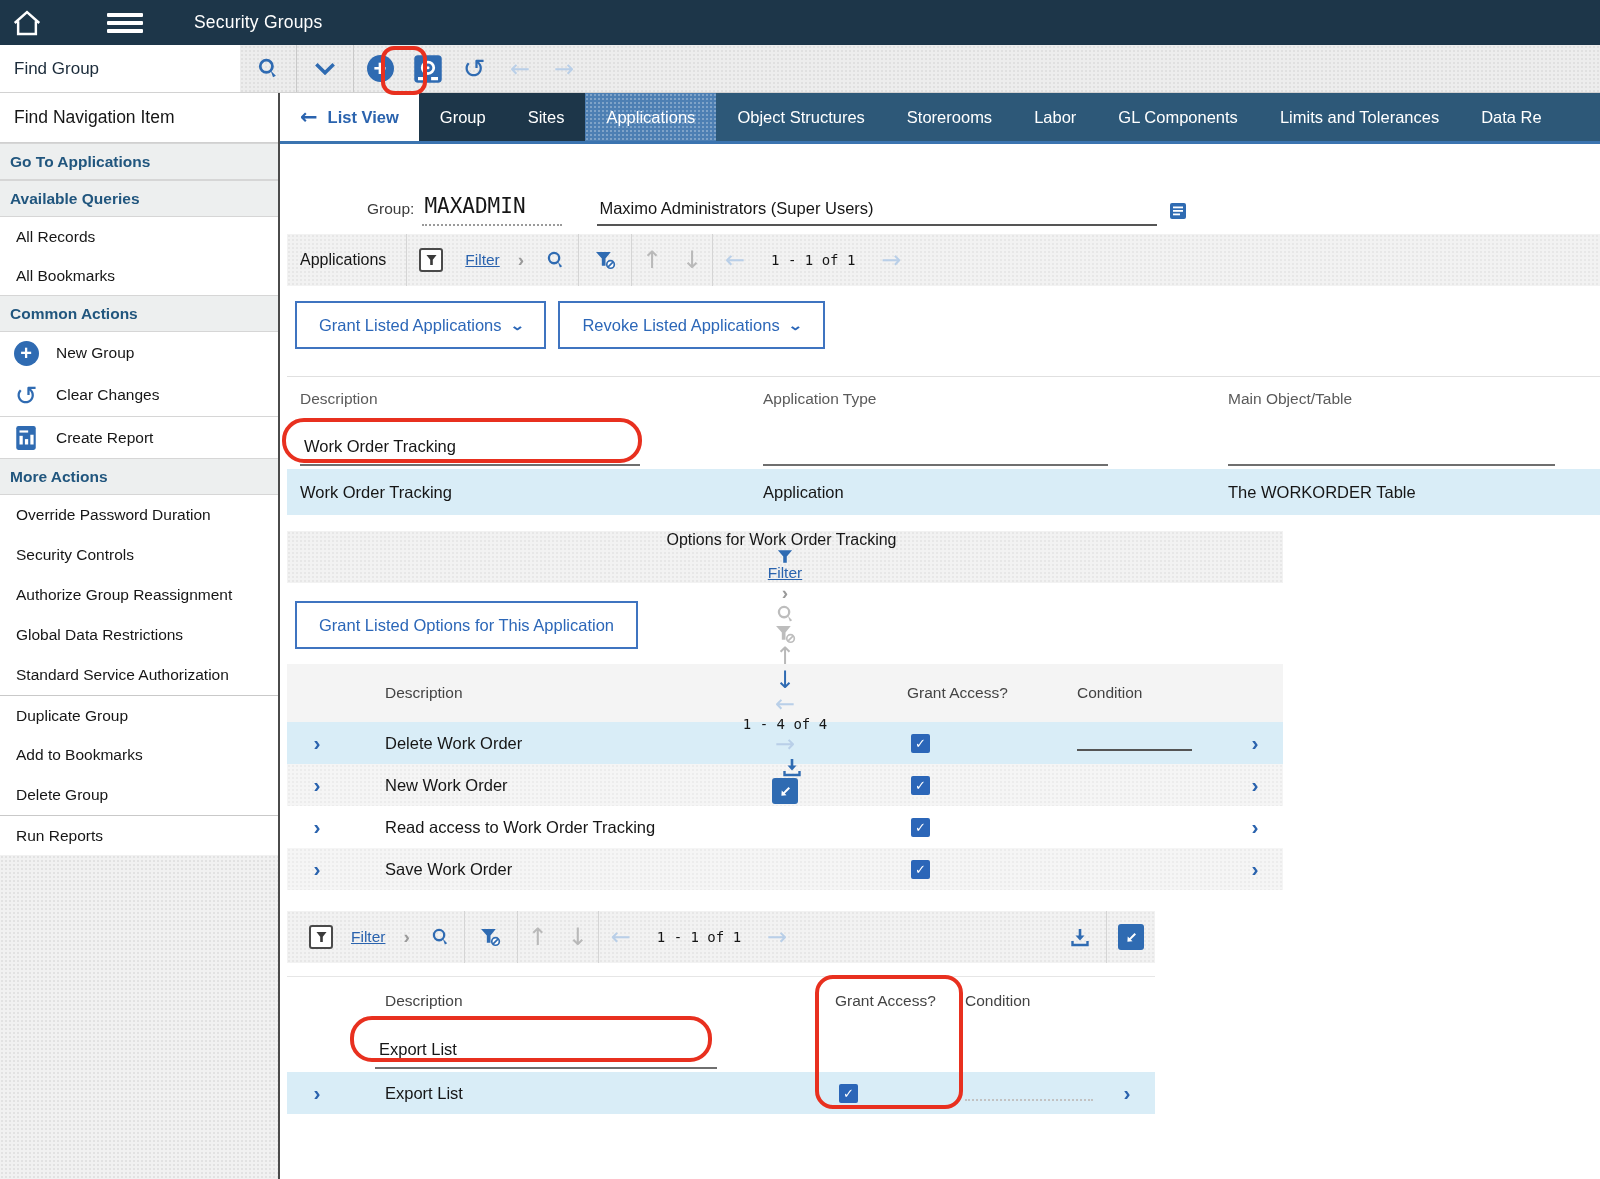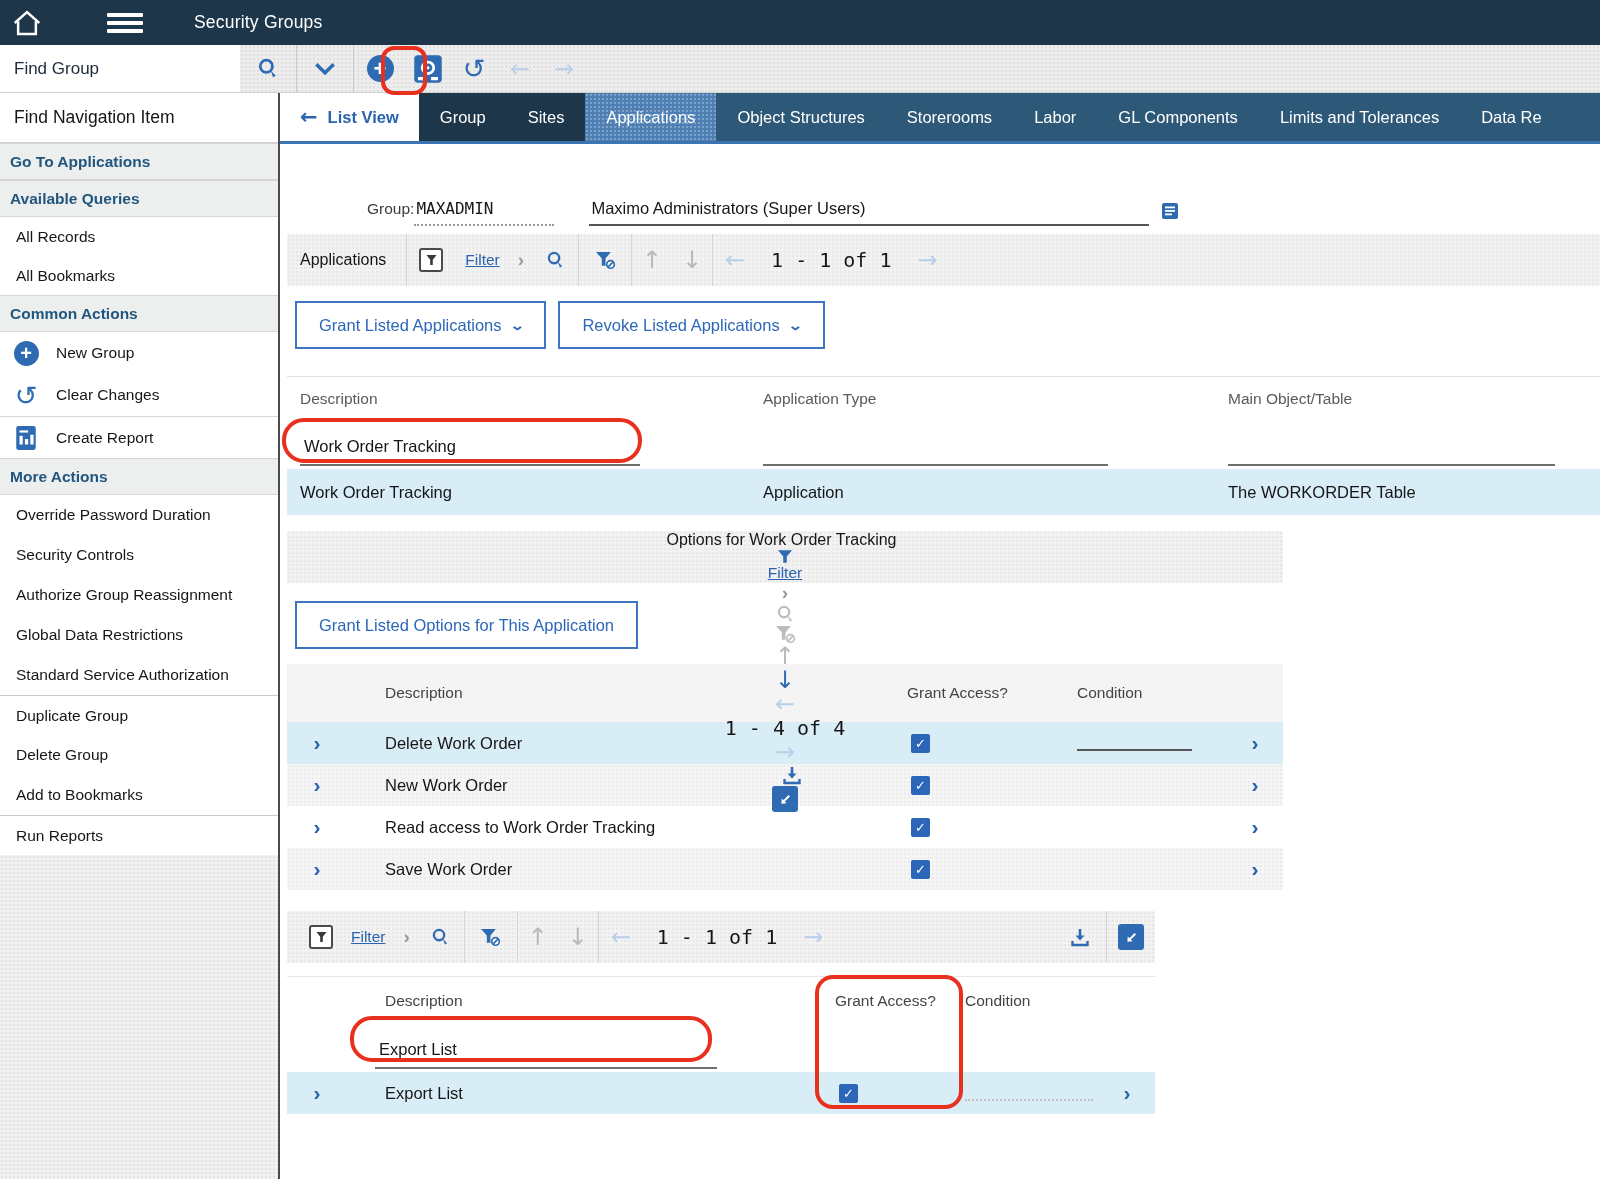--- a/index.html
+++ b/index.html
@@ -61,37 +61,37 @@
   .tab.dark{ background:#1d3649; }
   .tab.selected{ background:#4d7fb3;
         background-image:radial-gradient(rgba(255,255,255,.28) 1px, transparent 1.4px); background-size:4px 4px; }
   .tab.light{ background:transparent; }
 
   
   .content{ flex:1; background:#fff; padding-left:7px; overflow:hidden; }
 
   .group-row{ margin-top:34px; height:48px; display:flex; align-items:flex-end; padding-left:80px; }
   .group-label{ font-size:15.5px; color:#3c3c3c; padding-bottom:8px; }
-  .group-name{ font-family:"DejaVu Sans Mono", monospace; font-size:16px; width:140px; margin-left:0;
+  .group-name{ font-family:"DejaVu Sans Mono", monospace; font-size:21px; width:140px; margin-left:8px;
                border-bottom:2px dotted #9a9a9a; padding:0 2px 6px 2px; }
   .group-desc{ font-size:16.5px; width:560px; margin-left:35px; border-bottom:2px solid #555;
                padding:0 2px 6px 2px; }
   .ld-icon{ margin:0 0 6px 12px; }
 
   
   .sec-toolbar{ margin-top:8px; height:52px; background:#f2f2f2; display:flex; align-items:center;
                 background-image:radial-gradient(#e7e7e7 1px, transparent 1px); background-size:4px 4px; }
   .sec-toolbar .vd{ background:#d5d5d5; }
   .sec-label{ font-size:16px; padding:0 20px 0 13px; }
   .filter-link{ color:#2a63ae; text-decoration:underline; font-size:15.5px; margin:0 10px; cursor:pointer; }
   .chev-sm{ color:#9a9a9a; font-size:19px; font-weight:bold; margin:0 8px; }
   .ic-funnelbox{ width:24px; height:24px; border:2px solid #4a4a4a; border-radius:3px;
                  display:inline-flex; align-items:center; justify-content:center; color:#3a3a3a; background:#fff; }
   .tb-sp{ width:40px; display:flex; justify-content:center; }
-  .pg-text{ font-family:"DejaVu Sans Mono", monospace; font-size:20px; margin:0 14px; }
+  .pg-text{ font-family:"DejaVu Sans Mono", monospace; font-size:14px; margin:0 14px; }
   .ic-expand{ width:26px; height:26px; background:#2f6bb2; border-radius:3px;
               display:inline-flex; align-items:center; justify-content:center; }
 
   
   .btn-row{ margin-top:15px; display:flex; gap:12px; }
   .mx-btn{ height:48px; background:#fff; border:2px solid #3f74c0; color:#2c67b8; font-size:16.5px;
            display:inline-flex; align-items:center; gap:10px; padding:0 22px; cursor:pointer;
            font-family:"Liberation Sans", sans-serif; }
   .btn-chev{ font-size:13px; font-weight:bold; transform:scaleX(1.4); }
 
@@ -237,22 +237,22 @@
           </div>
         </div>
       <div class="side-h">More Actions</div>
       <div>
           <div class="side-item ma-item">Override Password Duration</div>
           <div class="side-item ma-item">Security Controls</div>
           <div class="side-item ma-item">Authorize Group Reassignment</div>
           <div class="side-item ma-item">Global Data Restrictions</div>
           <div class="side-item ma-item">Standard Service Authorization</div>
           <div class="side-item ma-item group-start">Duplicate Group</div>
+          <div class="side-item ma-item">Add to Bookmarks</div>
           <div class="side-item ma-item">Delete Group</div>
-          <div class="side-item ma-item">Add to Bookmarks</div>
           <div class="side-item ma-item group-start">Run Reports</div>
         </div>
       <div class="side-fill"></div>
     </aside>
 
     <div class="main">
       <div class="tabbar">
         <div class="listview">
           <span class="lv-arrow">←</span>
           <span>List View</span>

